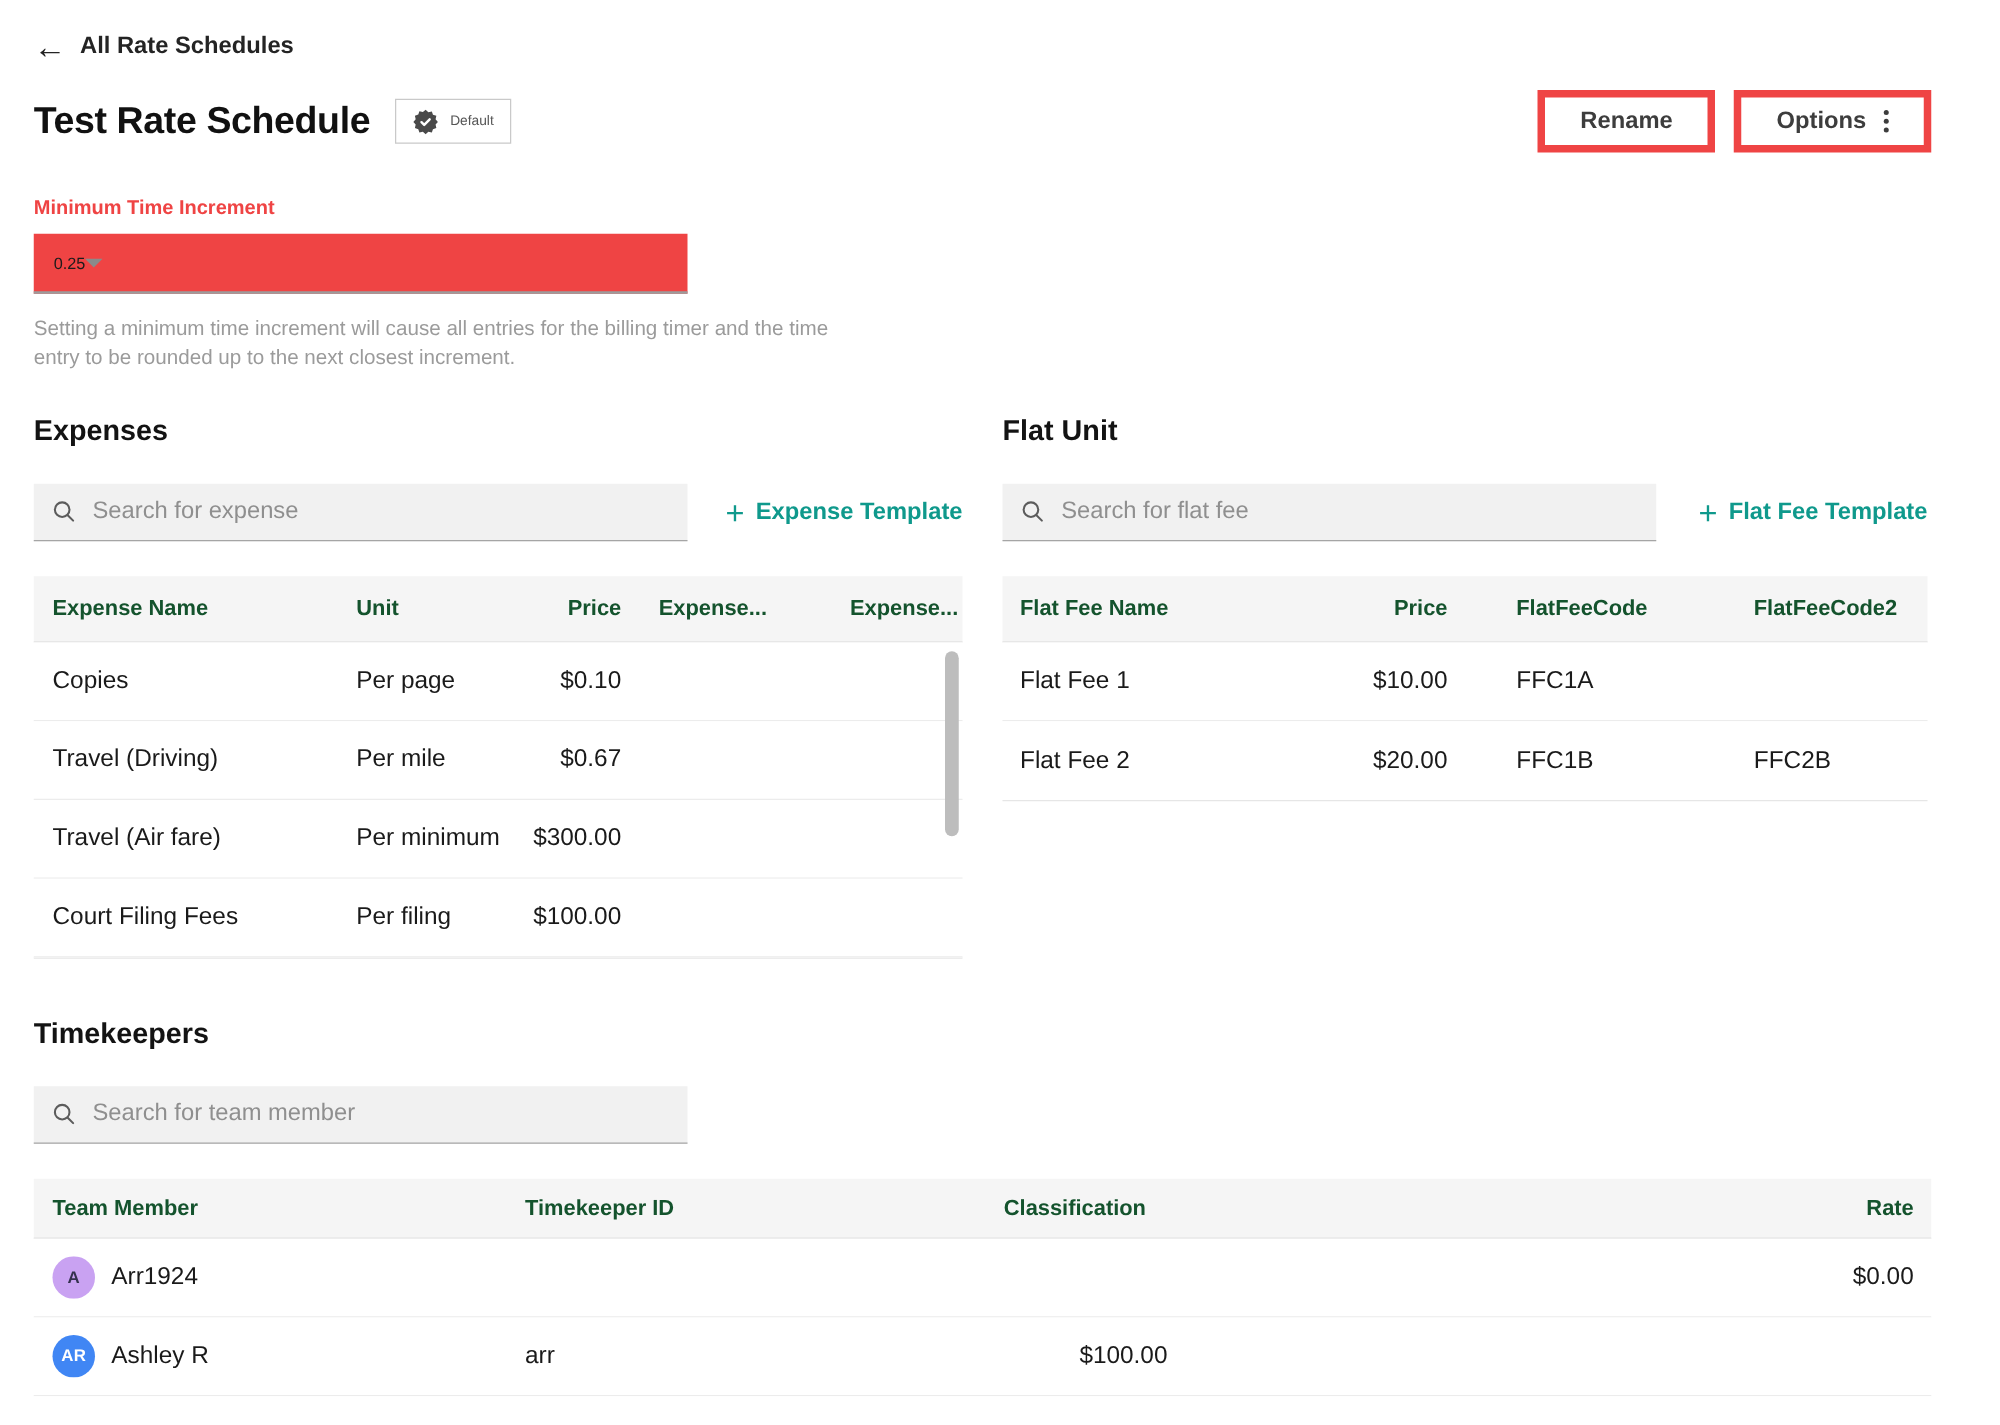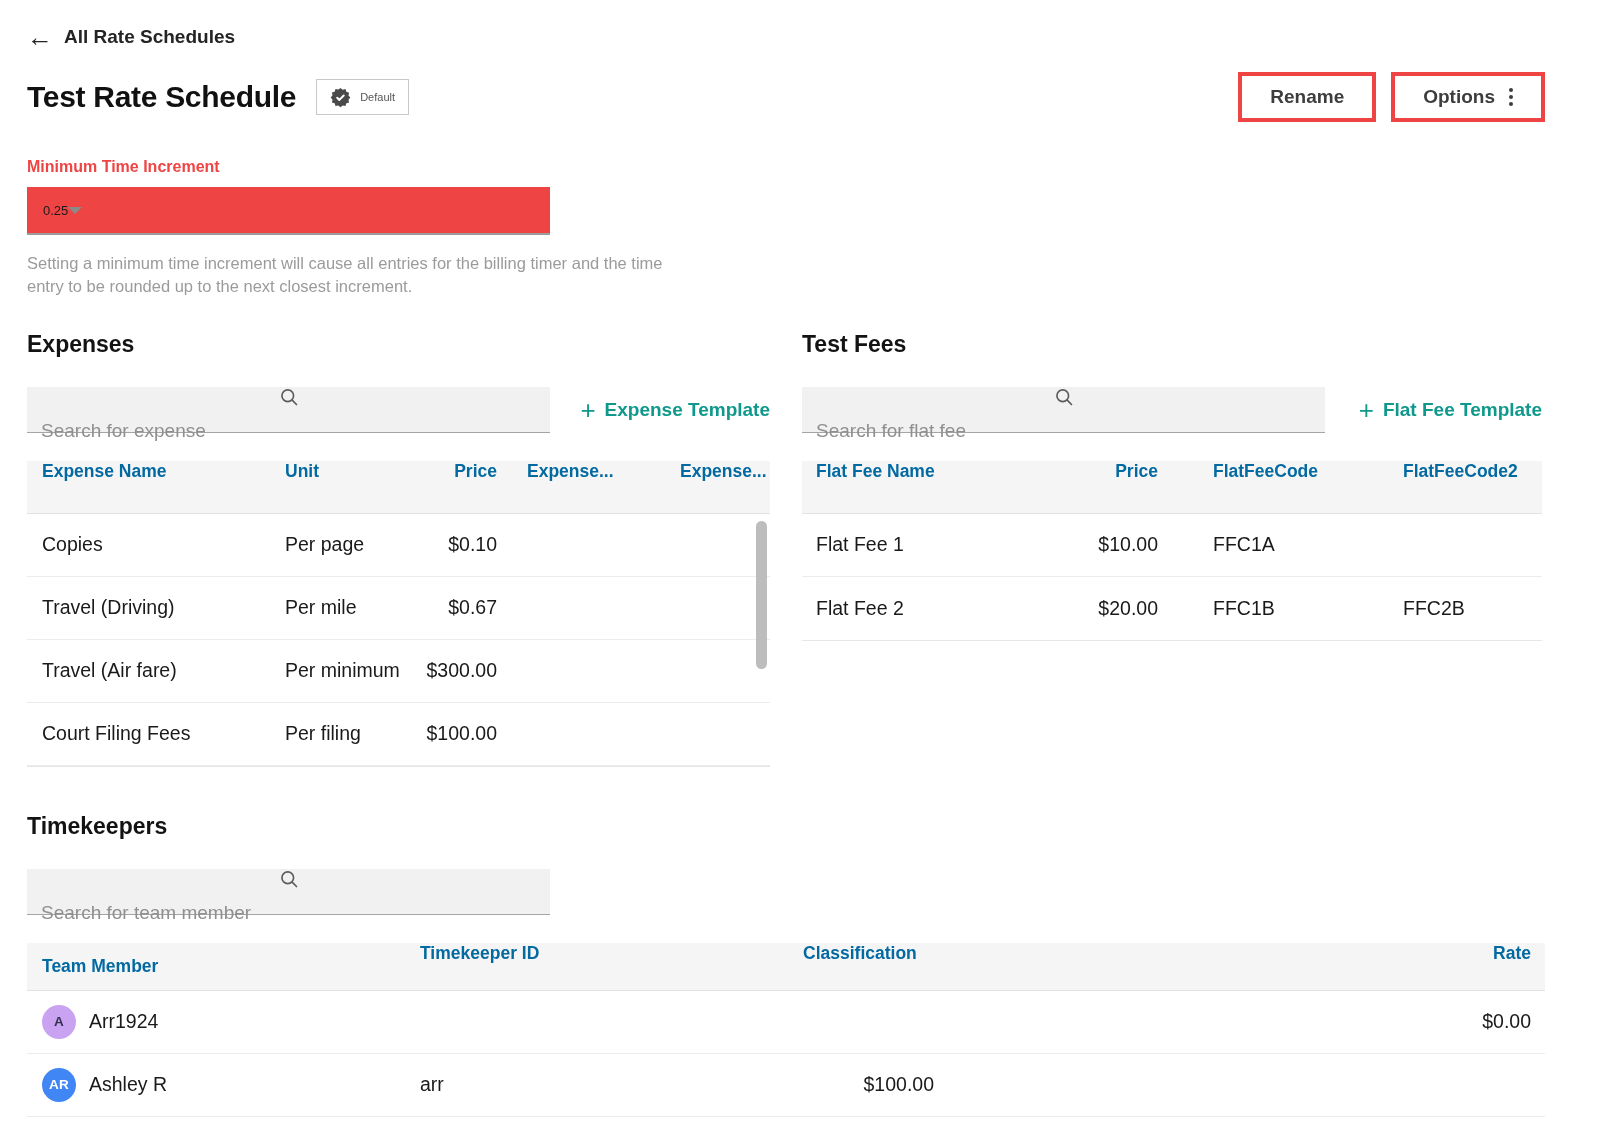--- a/index.html
+++ b/index.html
@@ -19,21 +19,21 @@
 
   .title-row { margin-top: 24px; display: flex; align-items: center; justify-content: space-between; }
   .title-left { display: flex; align-items: center; gap: 20px; }
   h1.page-title { font-size: 30px; font-weight: 700; letter-spacing: -0.3px; color: #111; }
   .default-badge {
     display: flex; align-items: center; gap: 9px; height: 36px; padding: 0 13px;
     border: 1px solid #c9c9c9; background: #fff; font-size: 11px; color: #555;
   }
   .btn-group { display: flex; gap: 15px; }
   .btn {
-    height: 50px; padding: 0 28px; background: #fff; border: 4px solid #ef4444;
+    height: 50px; padding: 0 28px; background: #fff; border: 6px solid #ef4444;
     font-family: inherit; font-size: 19px; font-weight: 600; color: #3d3d3d;
     display: flex; align-items: center; gap: 14px; cursor: pointer;
   }
   .kebab { display: flex; flex-direction: column; gap: 3px; }
   .kebab span { width: 4px; height: 4px; border-radius: 50%; background: #3d3d3d; }
 
   
   .mti-label { margin-top: 36px; font-size: 16px; font-weight: 700; color: #ef4444; }
   .select {
     margin-top: 11px; width: 523px; height: 48px; background: #ef4444;
@@ -48,39 +48,39 @@
 
   
   .cols { margin-top: 32px; display: flex; gap: 32px; }
   .col-left { width: 743px; flex: none; }
   .col-right { width: 740px; flex: none; }
   h2.section-heading { font-size: 23px; font-weight: 700; color: #131313; }
 
   .search-row { margin-top: 29px; display: flex; align-items: center; justify-content: space-between; }
   .search {
     width: 523px; height: 46px; background: #f1f1f1; border-bottom: 1px solid #a5a5a5;
-    display: flex; align-items: center; gap: 13px; padding: 0 14px; flex-direction: column;
+    display: flex; align-items: center; gap: 13px; padding: 0 14px;
   }
   .search svg { flex: none; }
   .search input {
     border: none; background: transparent; outline: none; width: 100%;
     font-family: inherit; font-size: 19px; color: #333;
   }
   .search input::placeholder { color: #8f8f8f; opacity: 1; }
   .tmpl-link {
     display: flex; align-items: center; gap: 9px; color: #0f998c;
     font-size: 19px; font-weight: 700; cursor: pointer; white-space: nowrap;
   }
   .tmpl-plus { font-size: 26px; font-weight: 400; line-height: 20px; }
 
   
   .table { margin-top: 28px; position: relative; border-bottom: 1px solid #e6e6e6; }
   .thead {
-    display: flex; height: 53px; background: #f5f5f5;
-    font-size: 17.5px; font-weight: 700; color: #0369a1; border-bottom: 1px solid #e2e2e2;
+    display: flex; align-items: center; height: 53px; background: #f5f5f5;
+    font-size: 17.5px; font-weight: 700; color: #14532d; border-bottom: 1px solid #e2e2e2;
   }
   .trow {
     display: flex; align-items: center; height: 63px; background: #fff;
     font-size: 19.5px; color: #1a1a1a; border-bottom: 1px solid #ececec; cursor: pointer;
   }
   .trow:last-child { border-bottom: none; }
   .cell { overflow: hidden; white-space: nowrap; text-overflow: ellipsis; flex: none; }
   .r { text-align: right; }
 
   
@@ -213,21 +213,21 @@
           <div class="cell exp-c2">Per filing</div>
           <div class="cell exp-c3 r">$100.00</div>
           <div class="cell exp-c4"></div>
           <div class="cell exp-c5"></div>
         </div>
         <div class="vscroll"></div>
       </div>
     </div>
 
     <div class="col-right">
-      <h2 class="section-heading">Test Fees</h2>
+      <h2 class="section-heading">Flat Unit</h2>
       <div class="search-row">
         <div class="search">
           <svg width="20" height="20" viewBox="0 0 24 24">
             <circle cx="10.5" cy="10.5" r="7" fill="none" stroke="#5c5c5c" stroke-width="2"></circle>
             <line x1="15.8" y1="15.8" x2="21" y2="21" stroke="#5c5c5c" stroke-width="2" stroke-linecap="round"></line>
           </svg>
           <input type="text" placeholder="Search for flat fee" style="">
         </div>
         <div class="tmpl-link">
           <span class="tmpl-plus">+</span>

